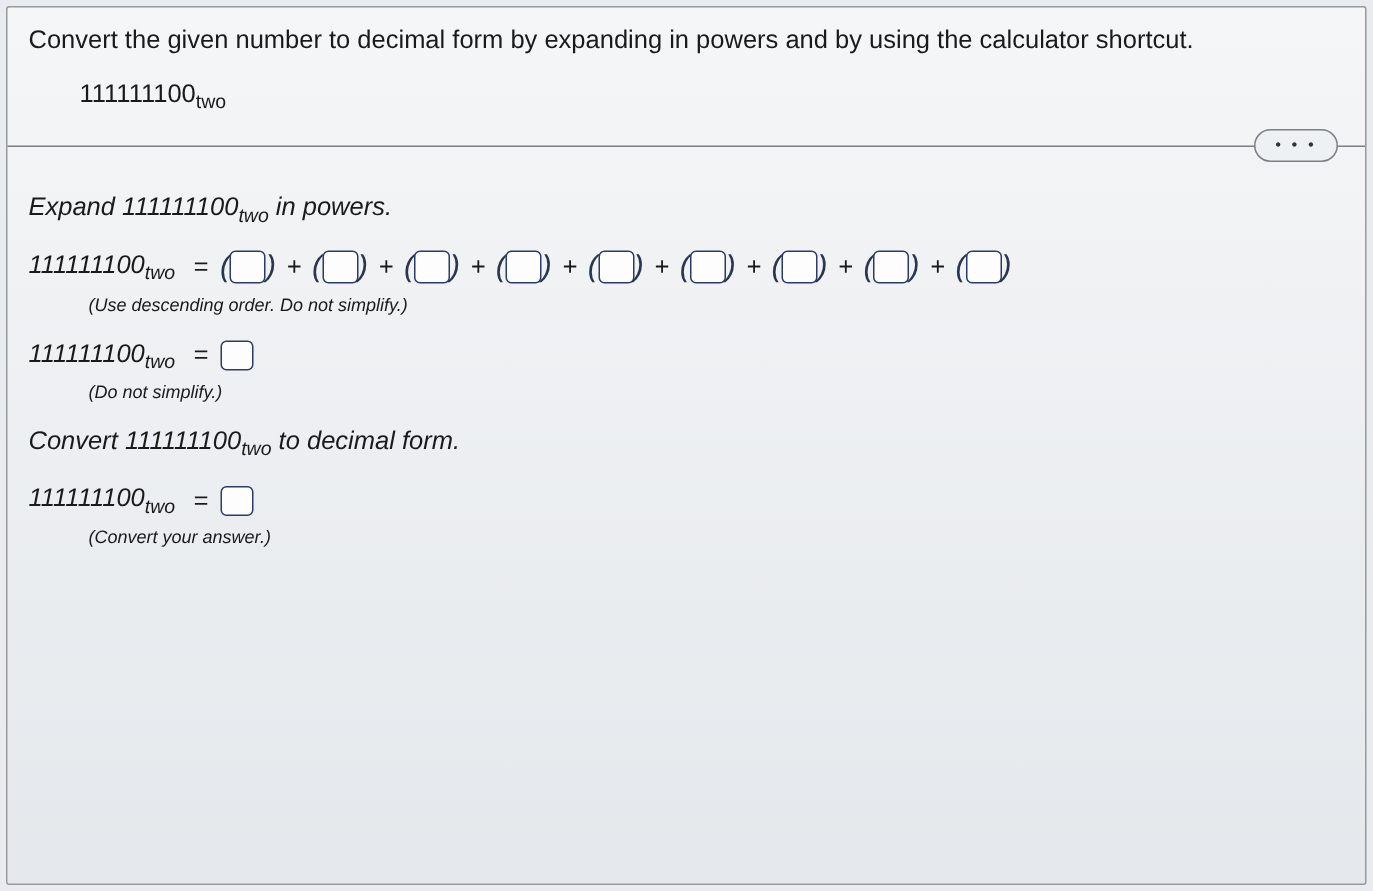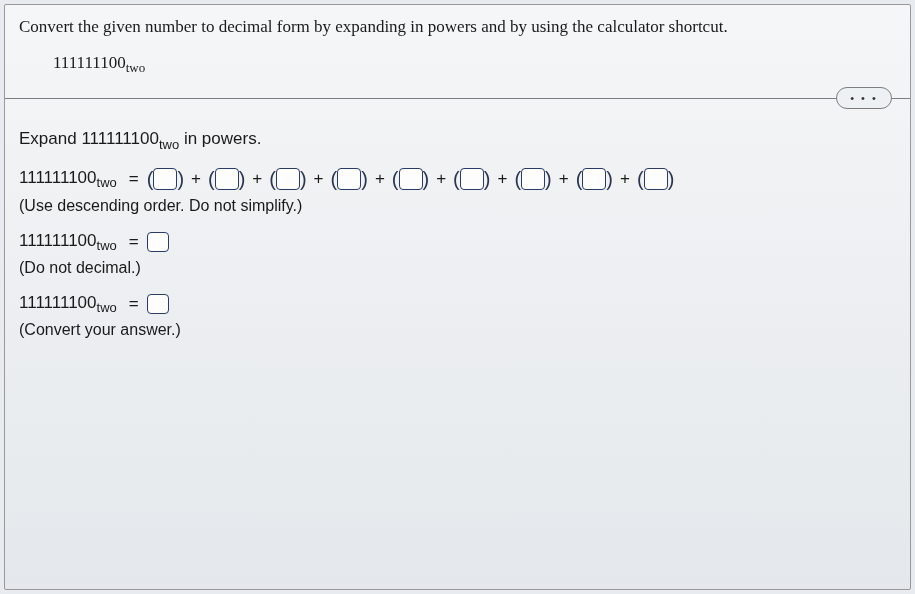--- a/index.html
+++ b/index.html
@@ -16,21 +16,20 @@
       width: 100%;
       height: 100%;
       border: 1px solid #999;
       border-radius: 2px;
       position: relative;
       color: #1a1a1a;
     }
     .question-block {
       padding: 10px 14px 22px 14px;
       border-bottom: 1px solid #7a7f84;
-      font-family: Liberation Serif, serif;
     }
     .question-text {
       font-size: 17px;
       line-height: 1.4;
     }
     .given-number {
       margin-top: 14px;
       margin-left: 34px;
       font-size: 17px;
     }
@@ -53,25 +52,27 @@
       justify-content: center;
       font-size: 11px;
       letter-spacing: 2px;
       color: #333;
       cursor: pointer;
     }
     .answer-area {
       padding: 30px 14px 14px 14px;
       font-size: 17px;
       color: #1a1a1a;
+      font-style: italic;
     }
     .line { margin-bottom: 16px; }
     .instruction {
-      font-size: 16px;
+      font-size: 12px;
       margin-bottom: 16px;
+      margin-left: 40px;
     }
     .equation {
       display: flex;
       align-items: center;
       flex-wrap: wrap;
       gap: 4px;
       margin-bottom: 6px;
     }
     .lhs { margin-right: 4px; white-space: nowrap; }
     .eq-sign { margin: 0 4px; }
@@ -181,22 +182,25 @@
     <div class="instruction">(Use descending order. Do not simplify.)</div>
 
 
     <div class="equation">
       <span class="lhs">
         <span>111111100</span><sub>two</sub>
       </span>
       <span class="eq-sign">=</span>
       <span class="input-box small"></span>
     </div>
-    <div class="instruction">(Do not decimal.)</div>
-
+    <div class="instruction">(Do not simplify.)</div>
+
+    <div class="line">
+      <span>Convert </span><span>111111100</span><sub>two</sub><span> to decimal form.</span>
+    </div>
 
     <div class="equation">
       <span class="lhs">
         <span>111111100</span><sub>two</sub>
       </span>
       <span class="eq-sign">=</span>
       <span class="input-box small"></span>
     </div>
     <div class="instruction">(Convert your answer.)</div>
 

